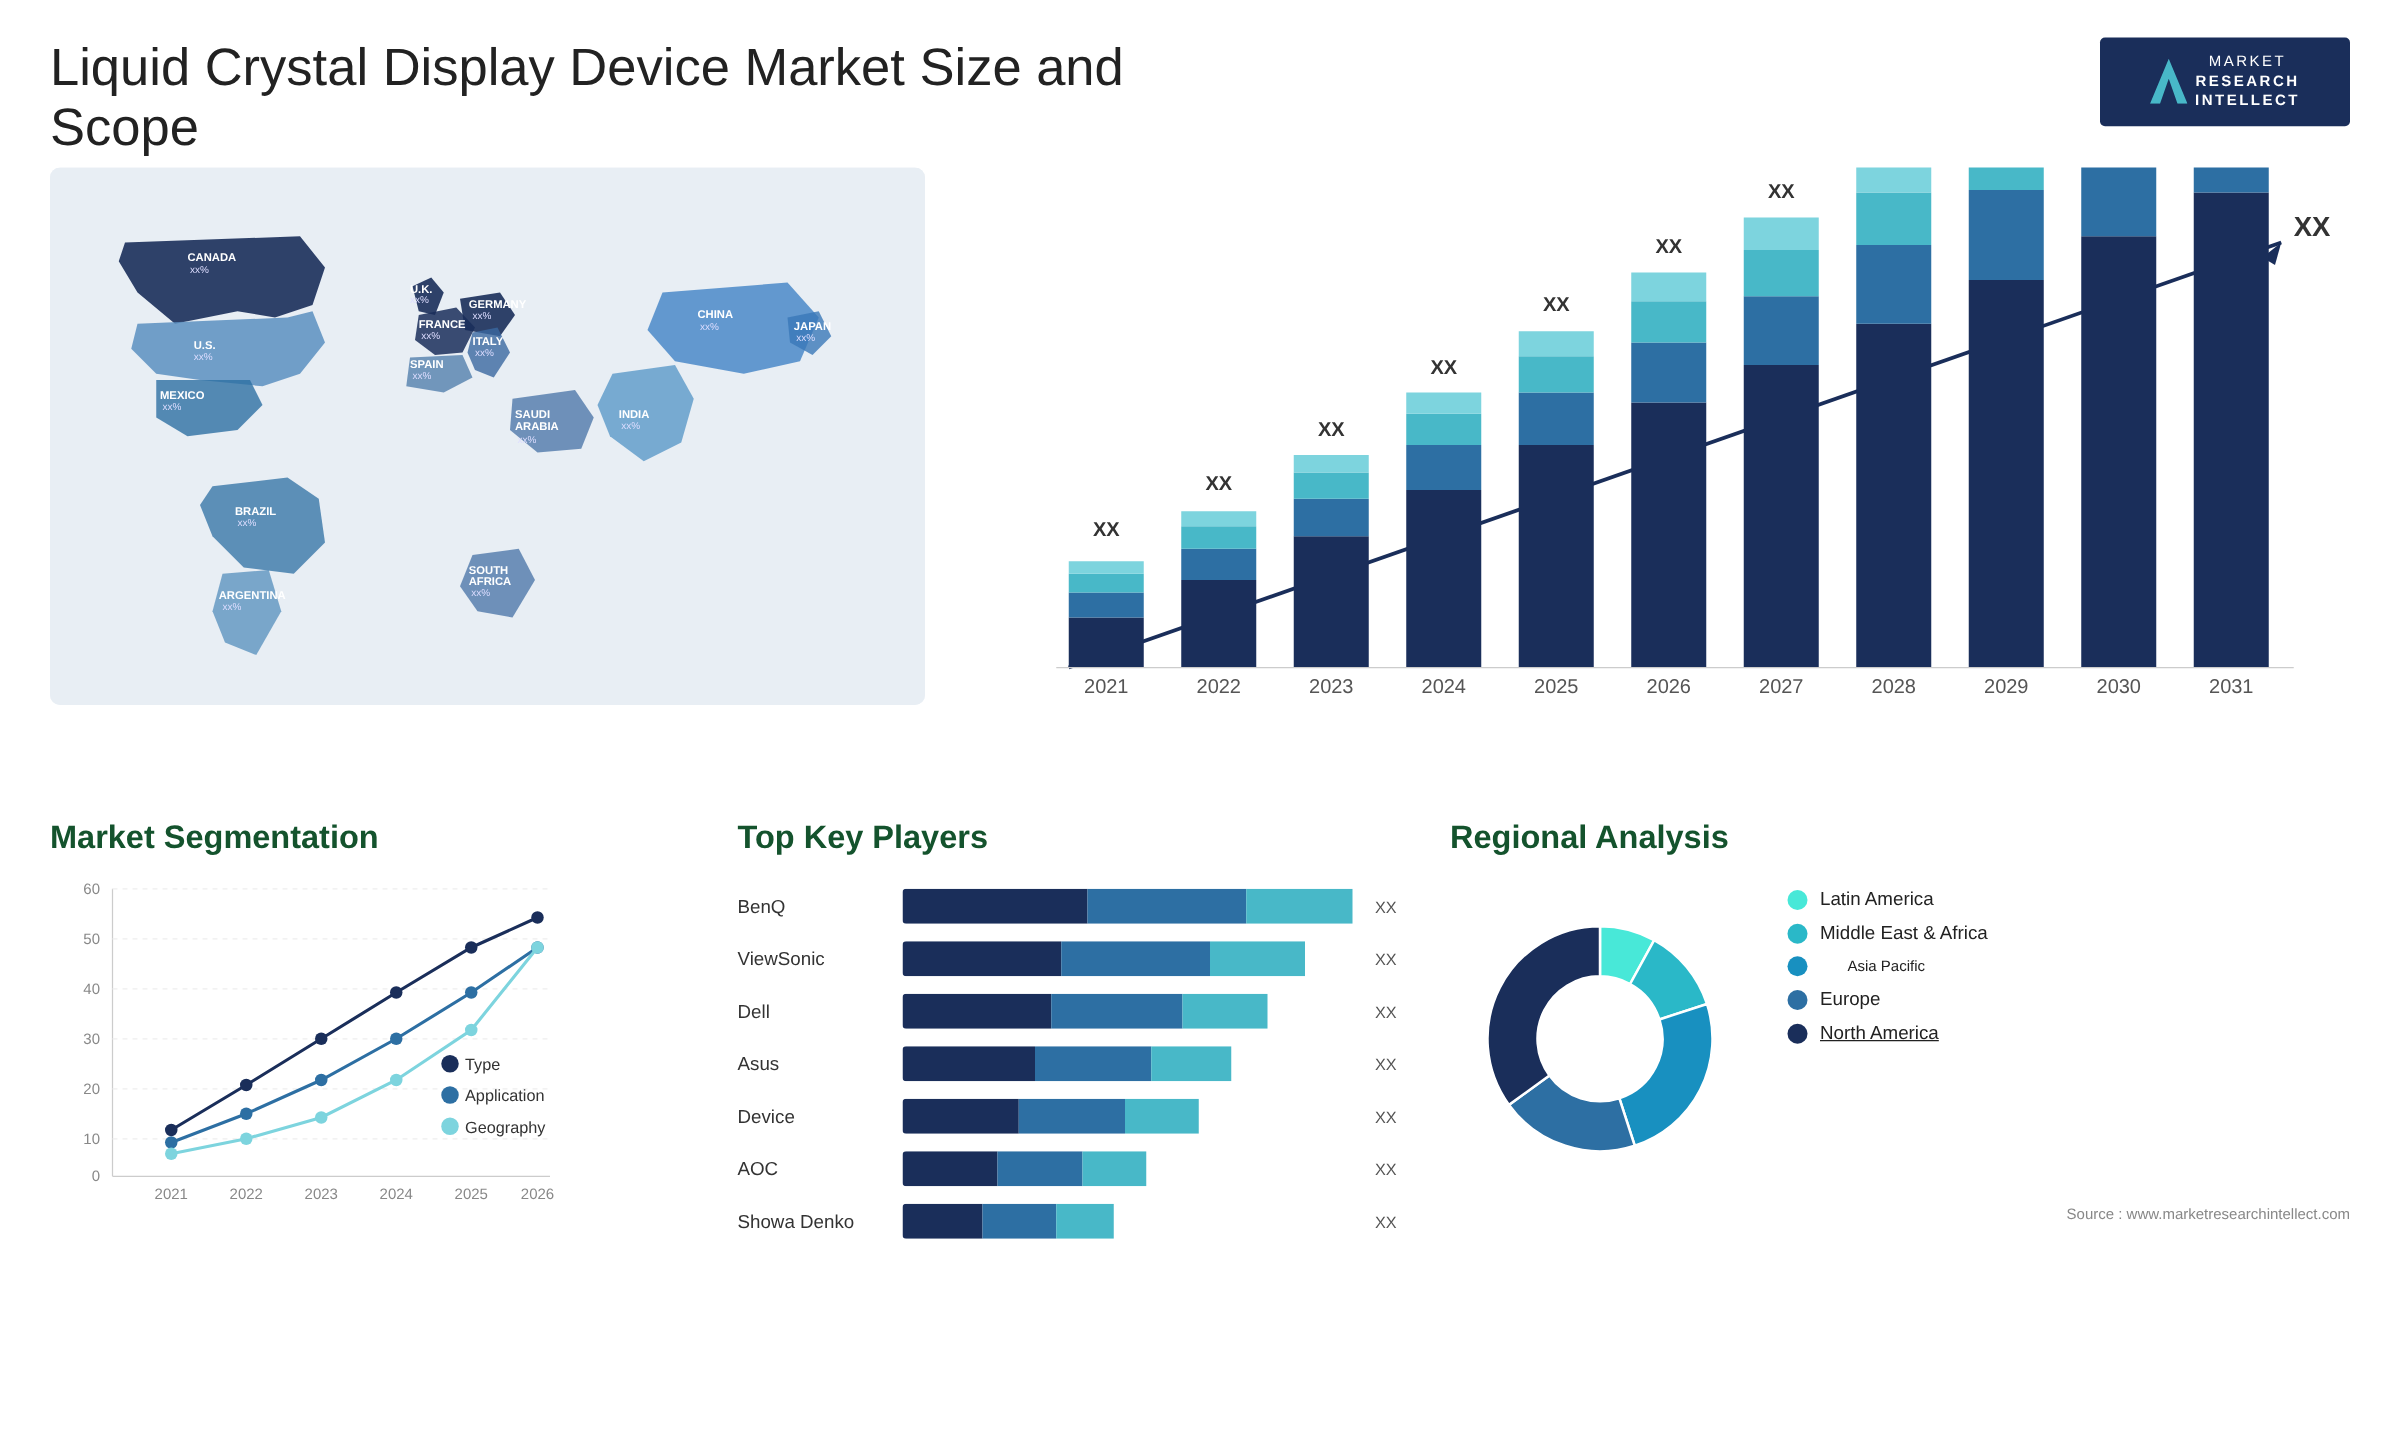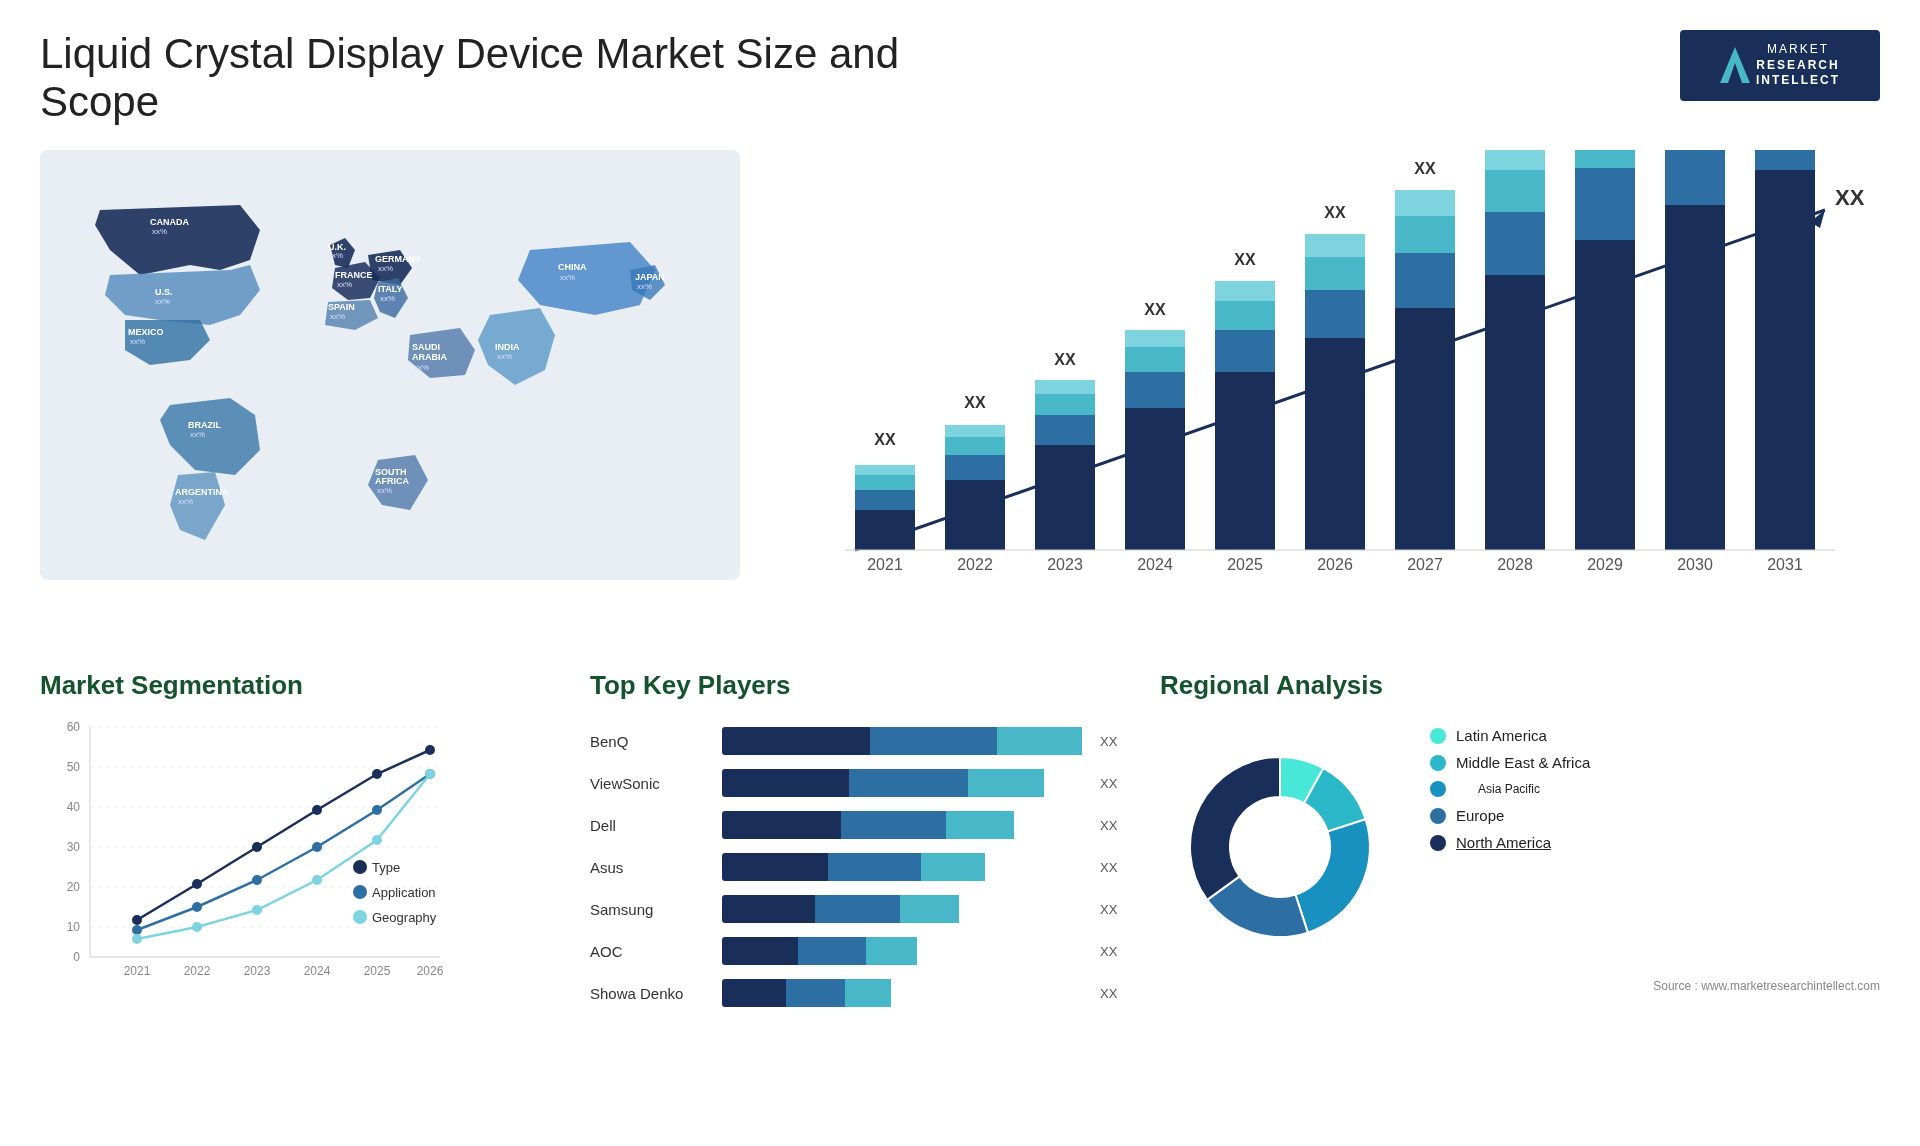--- a/index.html
+++ b/index.html
@@ -8,21 +8,21 @@
       background: #fff;
       width: 1920px;
       min-height: 1146px;
       padding: 30px 40px;
       color: #222;
     }
     .header {
       display: flex;
       justify-content: space-between;
       align-items: flex-start;
-      margin-bottom: 24px;
+      margin-bottom: 8px;
     }
     .page-title {
       font-size: 42px;
       font-weight: 300;
       color: #222;
       max-width: 900px;
     }
     .logo {
       display: flex;
       flex-direction: column;
@@ -445,21 +445,21 @@
         <div class="player-row">
           <div class="player-name">Asus</div>
           <div class="player-bar-container" style="width: 360px;">
             <div style="width: 105.882px; background: rgb(26, 46, 90); height: 28px;"></div>
             <div style="width: 93.1765px; background: rgb(45, 111, 163); height: 28px;"></div>
             <div style="width: 63.5294px; background: rgb(72, 184, 200); height: 28px;"></div>
           </div>
           <div class="player-xx">XX</div>
         </div>
         <div class="player-row">
-          <div class="player-name">Samsung</div>
+          <div class="player-name">Device</div>
           <div class="player-bar-container" style="width: 360px;">
             <div style="width: 93.1765px; background: rgb(26, 46, 90); height: 28px;"></div>
             <div style="width: 84.7059px; background: rgb(45, 111, 163); height: 28px;"></div>
             <div style="width: 59.2941px; background: rgb(72, 184, 200); height: 28px;"></div>
           </div>
           <div class="player-xx">XX</div>
         </div>
         <div class="player-row">
           <div class="player-name">AOC</div>
           <div class="player-bar-container" style="width: 360px;">

